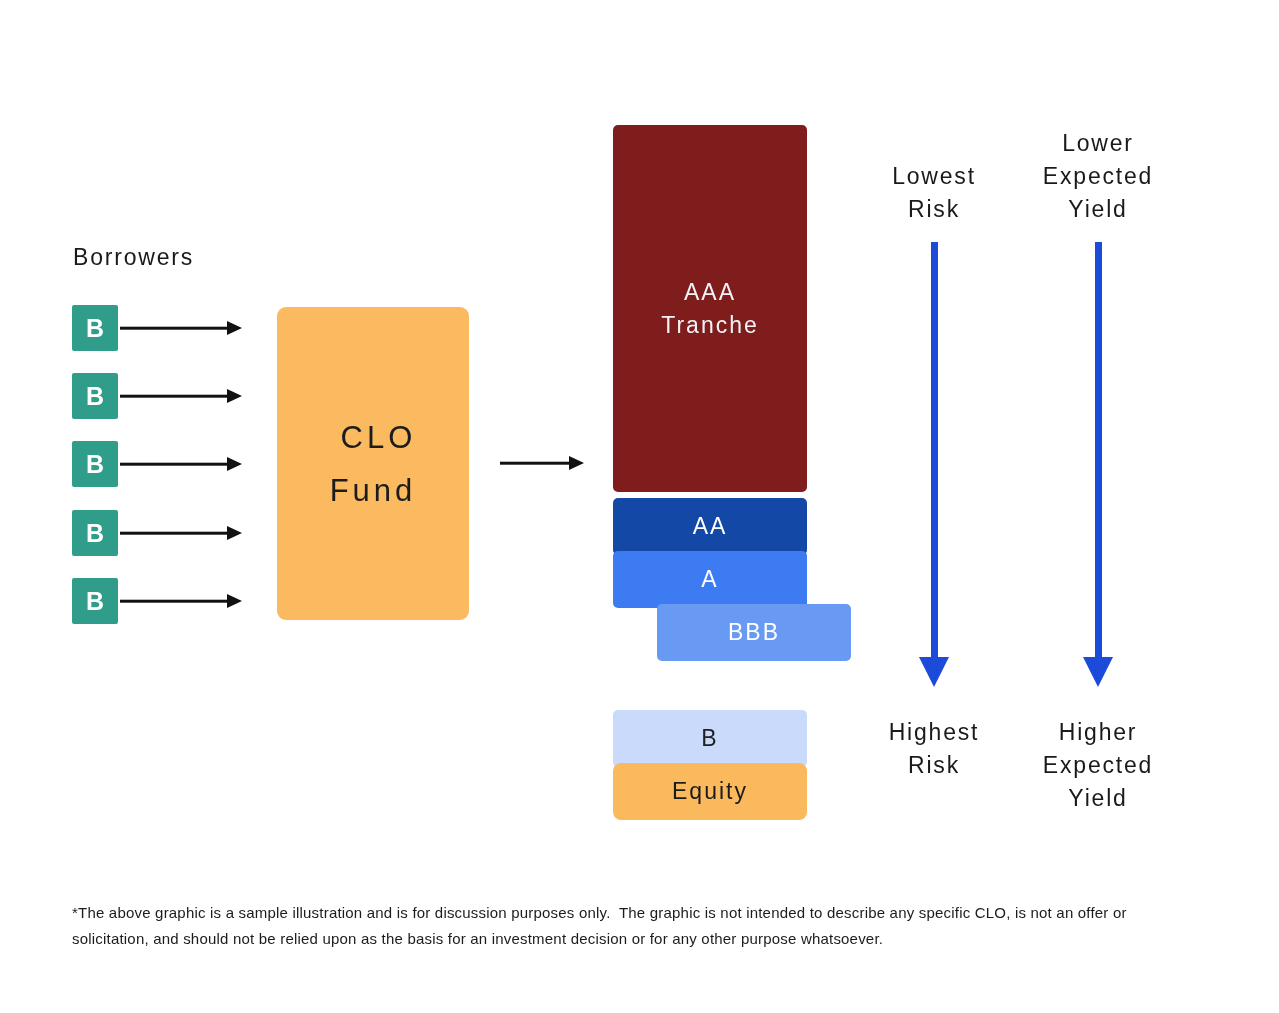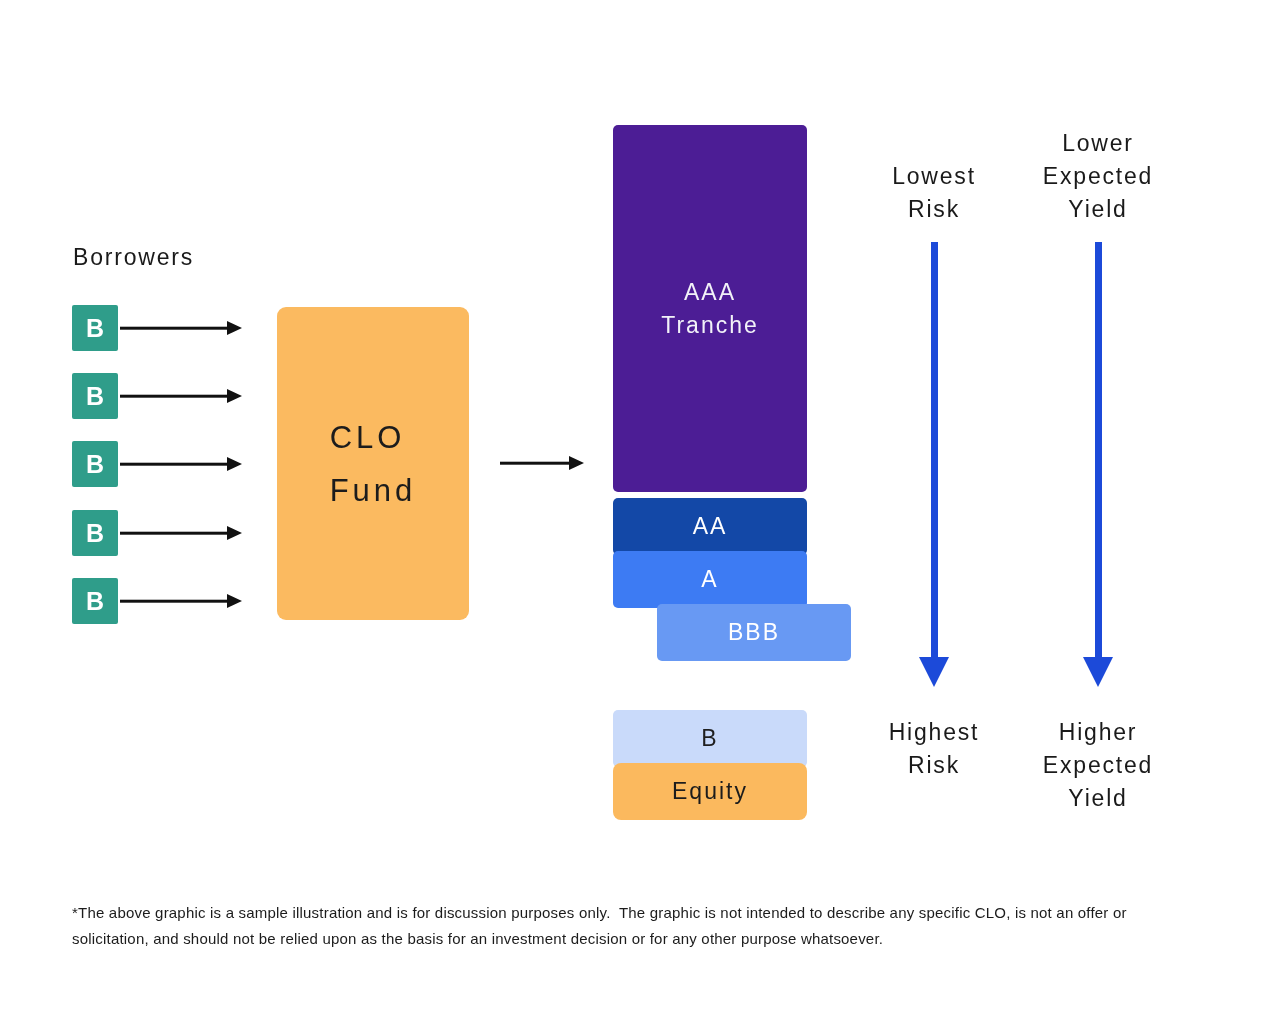--- a/index.html
+++ b/index.html
@@ -72,21 +72,21 @@
     border-radius: 9px;
     display: flex;
     align-items: center;
     justify-content: center;
   }
   .clo-label {
     font-size: 31px;
     letter-spacing: 4px;
     line-height: 53px;
     color: #1c1c1c;
-    text-align: left;
+    text-align: right;
     white-space: pre-line;
   }
 
   
   .tranche {
     left: 613px;
     width: 194px;
     border-radius: 5px;
     display: flex;
     align-items: center;
@@ -181,21 +181,21 @@
   <div class="abs clo-box" style="background-color: rgb(251, 186, 96);">
     <div class="clo-label">CLO
 Fund</div>
   </div>
 
   <div class="abs h-arrow" style="left:500px; top:440px; width:84px;">
     <div class="shaft"></div>
     <div class="head"></div>
   </div>
 
-  <div class="abs tranche" style="top: 125px; height: 367px; background-color: #4c1d95;">
+  <div class="abs tranche" style="top: 125px; height: 367px; background-color: #7f1d1d;">
     <div class="t-label" style="color: rgb(242, 242, 248);">AAA
 Tranche</div>
   </div>
   <div class="abs tranche small" style="top: 498px; background-color: rgb(19, 72, 167);">
     <div class="t-label" style="color: rgb(255, 255, 255);">AA</div>
   </div>
   <div class="abs tranche small" style="top: 551px; background-color: rgb(61, 123, 243);">
     <div class="t-label" style="color: rgb(255, 255, 255);">A</div>
   </div>
   <div class="abs tranche small" style="top: 604px; background-color: rgb(104, 153, 243); margin-left: 44px;">

